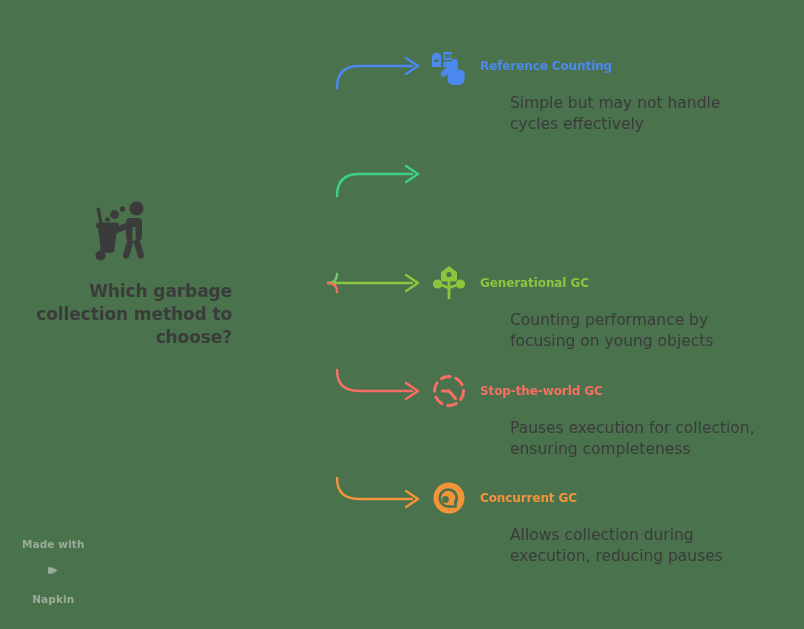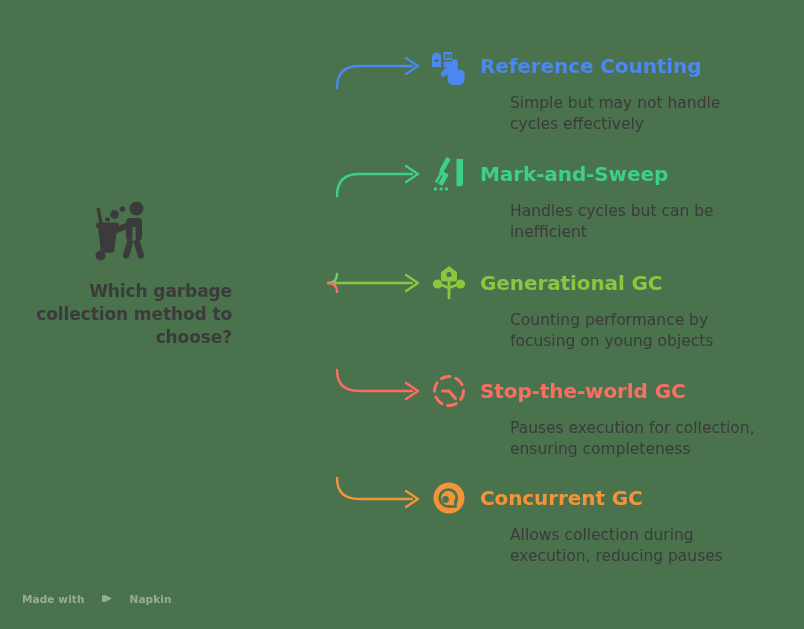--- a/index.html
+++ b/index.html
@@ -65,21 +65,21 @@
     gap: 10px;
     height: 42px;
   }
   .branch-icon {
     width: 42px;
     height: 42px;
     flex: 0 0 42px;
     display: block;
   }
   .branch-title {
-    font-size: 20px;
+    font-size: 12px;
     font-weight: bold;
     letter-spacing: -0.1px;
     white-space: nowrap;
   }
   .branch-desc {
     margin-top: 6px;
     margin-left: 82px;
     color: #3b3b3b;
     font-size: 15.5px;
     line-height: 1.35;
@@ -88,20 +88,21 @@
 
   
   .footer {
     position: absolute;
     left: 22px;
     bottom: 24px;
     display: flex;
     align-items: center;
     gap: 16px;
     opacity: 0.55;
+    flex-direction: column;
   }
   .footer-text {
     color: #d6ded6;
     font-size: 10.5px;
     font-weight: bold;
     letter-spacing: 0.1px;
   }
   .footer-logo {
     width: 13px;
     height: 11px;
@@ -208,42 +209,20 @@
           <rect x="20.6" y="9" width="2.2" height="4.2" fill="#4a724d"></rect>
 
           <path d="M23.5 17 a3.1 3.1 0 0 1 6.2 0 v7.4 l3.4 0.7 a4.3 4.3 0 0 1 3.5 4.2 v5.2 a5.4 5.4 0 0 1 -5.4 5.4 h-6.2 a5.4 5.4 0 0 1 -5.4 -5.4 v-5.6 l-2.5 2.1 a2.7 2.7 0 0 1 -3.6 -4 l5.6 -5.4 a4.6 4.6 0 0 1 3.1 -1.3 z"></path>
         </g>
       </svg>
       <div class="branch-title" style="color:#4c88f0;">Reference Counting</div>
     </div>
     <div class="branch-desc">Simple but may not handle cycles effectively</div>
   </div>
 
-  <div class="branch" style="top:153px;">
-    <div class="branch-head">
-      <svg class="branch-icon" viewBox="0 0 42 42">
-        <g fill="#3ecf8b">
-
-          <path d="M17.5 5.5 a2.5 2.5 0 0 1 4.4 2.3 l-6.5 11.4 l-4 -2.3 z"></path>
-
-          <path d="M13.5 17.5 l6.5 3.8 a1 1 0 0 1 0.3 1.4 l-5.5 9.5 a1 1 0 0 1 -1.4 0.3 l-6.5 -3.8 a1 1 0 0 1 -0.3 -1.4 l5.5 -9.5 a1 1 0 0 1 1.4 -0.3 z"></path>
-
-          <path d="M11 20.5 l-4.5 7.8 M14.2 22.4 l-4.5 7.8" stroke="#4a724d" stroke-width="1.3" fill="none"></path>
-
-          <circle cx="7.5" cy="36" r="1.7"></circle>
-          <circle cx="13" cy="36" r="1.7"></circle>
-          <circle cx="18.5" cy="36" r="1.7"></circle>
-
-          <path d="M28.5 6 h6.5 v24 a3.2 3.2 0 0 1 -3.2 3.2 h-3.3 z"></path>
-        </g>
-      </svg>
-      <div class="branch-title" style="color:#3ecf8b;">Mark-and-Sweep</div>
-    </div>
-    <div class="branch-desc">Handles cycles but can be inefficient</div>
-  </div>
 
   <div class="branch" style="top:262px;">
     <div class="branch-head">
       <svg class="branch-icon" viewBox="0 0 42 42">
         <g fill="#8cc63e">
 
           <path d="M21 4 l8 6.2 v7.6 a1.6 1.6 0 0 1 -1.6 1.6 h-12.8 a1.6 1.6 0 0 1 -1.6 -1.6 v-7.6 z"></path>
           <circle cx="21" cy="12.5" r="2.6" fill="#4a724d"></circle>
 
           <rect x="19.6" y="19" width="2.8" height="18.5" rx="1.4"></rect>

